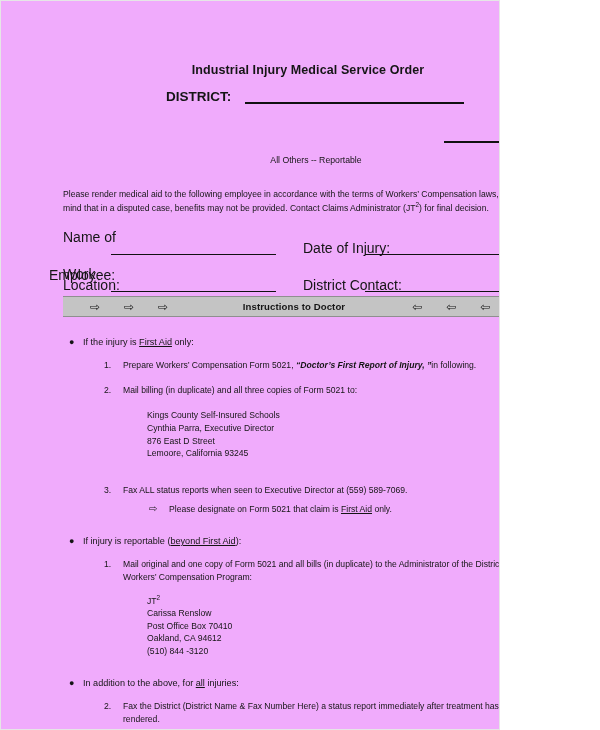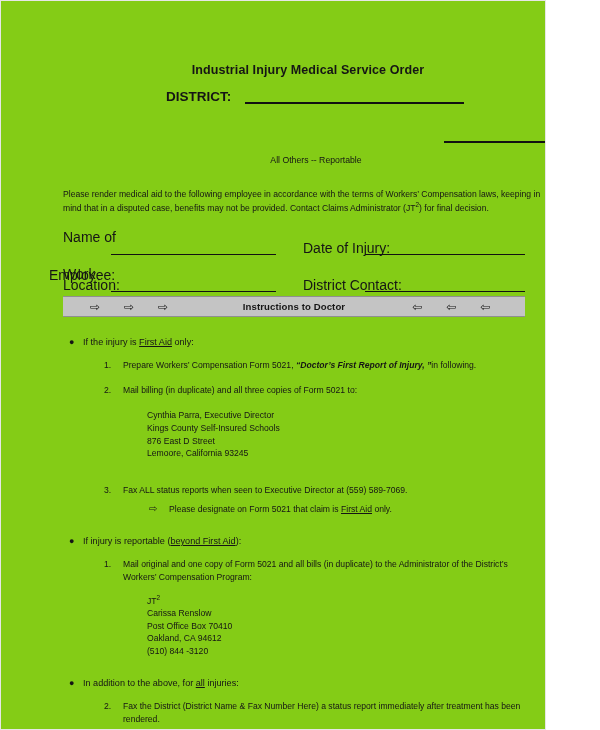--- a/index.html
+++ b/index.html
@@ -9,24 +9,24 @@
   }
   body {
     width: 600px;
     height: 730px;
     font-family: "Liberation Sans", sans-serif;
     color: #151515;
     -webkit-font-smoothing: antialiased;
   }
   #page {
     position: relative;
-    width: 546px;
+    width: 500px;
     height: 730px;
     box-sizing: border-box;
-    background: #84cc16;
+    background: #f0abfc;
     border: 1px solid #e6e6e6;
     overflow: hidden;
   }
   .doc {
     position: absolute;
     left: 0; top: 0;
     width: 600px;
   }
 
   
@@ -253,22 +253,22 @@
         </div>
 
         <div class="sp-12"></div>
         <div class="num-line">
           <span class="num">2.</span>
           <span>Mail billing (in duplicate) and all three copies of Form 5021 to:</span>
         </div>
 
         <div class="sp-12"></div>
         <div class="addr">
+          <div>Kings County Self-Insured Schools</div>
           <div>Cynthia Parra, Executive Director</div>
-          <div>Kings County Self-Insured Schools</div>
           <div>876 East D Street</div>
           <div>Lemoore, California   93245</div>
           <div class="sp-10"></div>
         </div>
 
         <div class="sp-14"></div>
         <div class="num-line">
           <span class="num">3.</span>
           <span>Fax ALL status reports when seen to Executive Director at (559) 589-7069.</span>
         </div>

